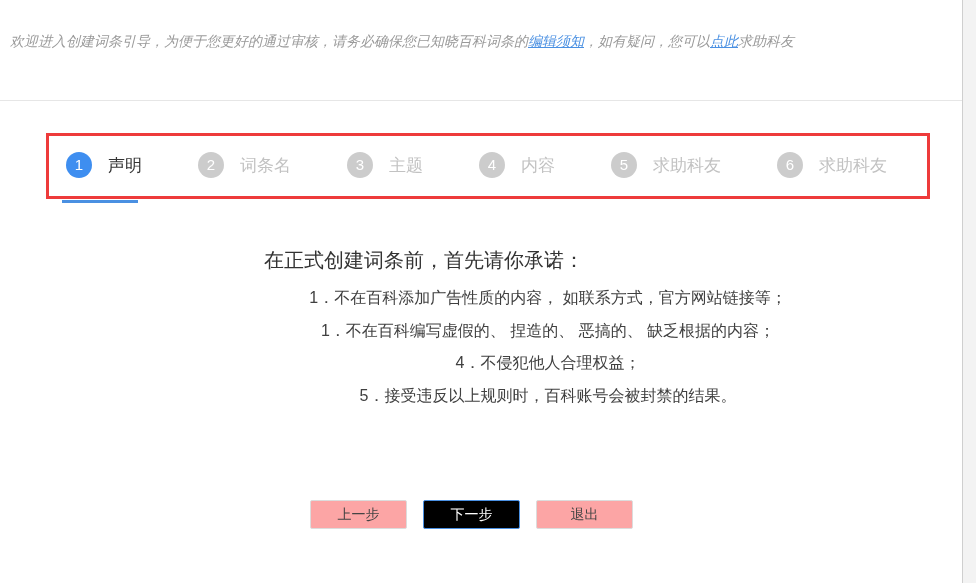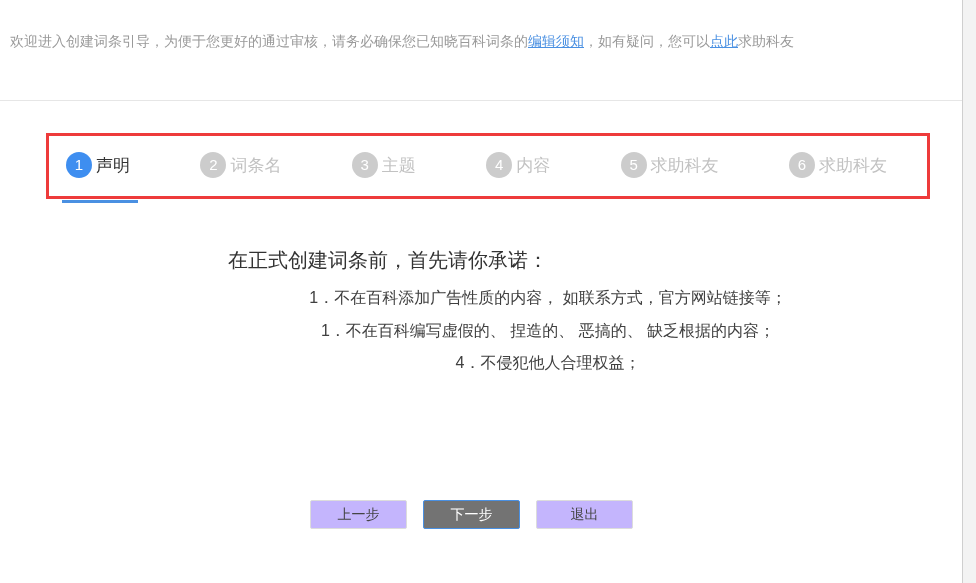--- a/index.html
+++ b/index.html
@@ -22,21 +22,21 @@
     background: #f3f3f3; border-left: 1px solid #cfcfcf;
   }
 
   
   .page-header { position: absolute; left: 10px; top: 20px; width: 940px; }
   .page-title {
     font-size: 25px; line-height: 30px; color: #333; font-weight: 500;
     letter-spacing: 1px;
   }
   .page-subtitle {
-    margin-top: 12px; font-size: 14px; line-height: 18px; color: #9a9a9a;
+    margin-top: 12px; font-size: 14px; line-height: 18px; color: #9a9a9a; font-style: italic;
   }
   .page-subtitle a {
     color: #4a90e2; text-decoration: underline; cursor: pointer;
   }
   .header-divider {
     position: absolute; left: 0; top: 100px; width: 962px; height: 0;
     border-top: 1px solid #e6e6e6;
   }
 
   
@@ -44,50 +44,50 @@
     position: absolute; left: 66px; top: 133px; width: 821px; height: 64px;
     display: flex; justify-content: space-between; align-items: center;
   }
   .step { display: flex; align-items: center; }
   .step-circle {
     width: 26px; height: 26px; border-radius: 50%;
     background: #cccccc; color: #fff;
     font-size: 15px; line-height: 26px; text-align: center; flex: 0 0 26px;
   }
   .step.active .step-circle { background: #3e8ef0; }
-  .step-label { margin-left: 4px; font-size: 17px; color: #c2c2c2; white-space: nowrap; }
+  .step-label { margin-left: 16px; font-size: 17px; color: #c2c2c2; white-space: nowrap; }
   .step.active .step-label { color: #333; }
   .active-underline {
     position: absolute; left: 62px; top: 200px; width: 76px; height: 3px;
     background: #4a90e2;
   }
   
   .annotation-box {
     position: absolute; left: 46px; top: 133px; width: 884px; height: 66px;
     border: 3px solid #ee3b3b; pointer-events: none; z-index: 10;
   }
 
   
   .pledge { position: absolute; left: 228px; top: 244px; width: 640px; }
-  .pledge-heading { font-size: 20px; line-height: 32px; color: #333; }
+  .pledge-heading { font-size: 20px; line-height: 32px; color: #333; margin-left: 36px; }
   .pledge-list { list-style: none; margin-top: 6px; text-align: center; }
   .pledge-list li { font-size: 16px; line-height: 32.5px; color: #404040; white-space: nowrap; }
 
   
   .button-row {
     position: absolute; left: 310px; top: 500px;
     display: flex; gap: 16px;
   }
   .btn {
     width: 97px; height: 29px; font-size: 14px; line-height: 27px;
     text-align: center; border-radius: 2px; cursor: pointer;
     font-family: inherit;
   }
-  .btn-secondary { background: #c4b5fd; border: 1px solid #dcdcdc; color: #444; }
-  .btn-primary { background: #737373; border: 1px solid #4a90e2; color: #fff; }
+  .btn-secondary { background: #fca5a5; border: 1px solid #dcdcdc; color: #444; }
+  .btn-primary { background: #000000; border: 1px solid #4a90e2; color: #fff; }
 </style>
 </head>
 <body>
 
 <div class="viewport">
   <div class="content-area">
 
     <div class="page-header">
       <div class="page-subtitle"><span>欢迎进入创建词条引导，为便于您更好的通过审核，请务必确保您已知晓百科词条的</span><a>编辑须知</a><span>，如有疑问，您可以</span><a>点此</a><span>求助科友</span></div>
     </div>
@@ -123,20 +123,21 @@
 
     <div class="active-underline"></div>
     <div class="annotation-box"></div>
 
     <div class="pledge">
       <div class="pledge-heading">在正式创建词条前，首先请你承诺：</div>
       <ul class="pledge-list">
         <li>1．不在百科添加广告性质的内容， 如联系方式，官方网站链接等；</li>
         <li>1．不在百科编写虚假的、 捏造的、 恶搞的、 缺乏根据的内容；</li>
         <li>4．不侵犯他人合理权益；</li>
+        <li>5．接受违反以上规则时，百科账号会被封禁的结果。</li>
       </ul>
     </div>
 
     <div class="button-row">
       <button class="btn btn-secondary">上一步</button>
       <button class="btn btn-primary">下一步</button>
       <button class="btn btn-secondary">退出</button>
     </div>
 
   </div>

